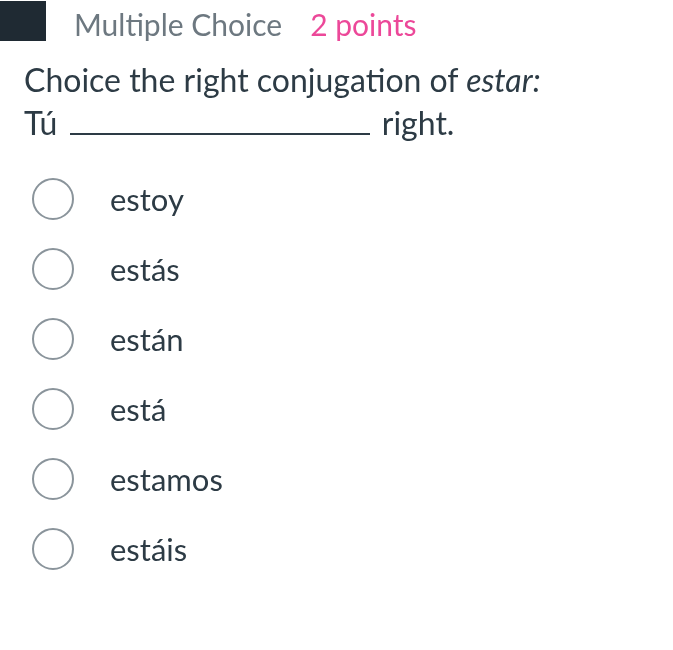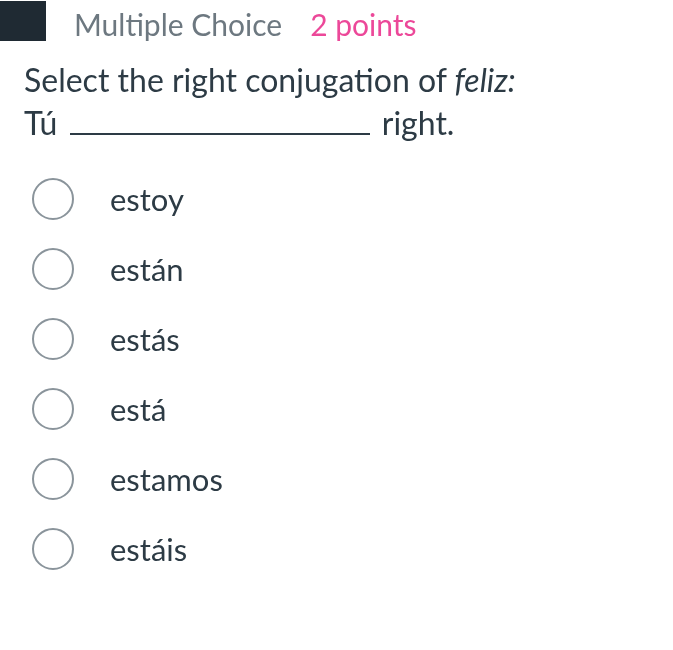--- a/index.html
+++ b/index.html
@@ -80,36 +80,36 @@
 </head>
 <body>
 
 <div class="header">
   <div class="dark-block"></div>
   <span class="qtype">Multiple Choice</span>
   <span class="points">2 points</span>
 </div>
 
 <div class="question">
-  <span>Select the right conjugation of </span><span class="italic">feliz:</span><br>
+  <span>Choice the right conjugation of </span><span class="italic">estar:</span><br>
   <span>Tú </span><span class="blank"></span><span> right.</span>
 </div>
 
 <div class="options">
   <div class="option">
     <div class="radio"></div>
     <span class="opt-label">estoy</span>
   </div>
   <div class="option">
     <div class="radio"></div>
-    <span class="opt-label">están</span>
+    <span class="opt-label">estás</span>
   </div>
   <div class="option">
     <div class="radio"></div>
-    <span class="opt-label">estás</span>
+    <span class="opt-label">están</span>
   </div>
   <div class="option">
     <div class="radio"></div>
     <span class="opt-label">está</span>
   </div>
   <div class="option">
     <div class="radio"></div>
     <span class="opt-label">estamos</span>
   </div>
   <div class="option">

